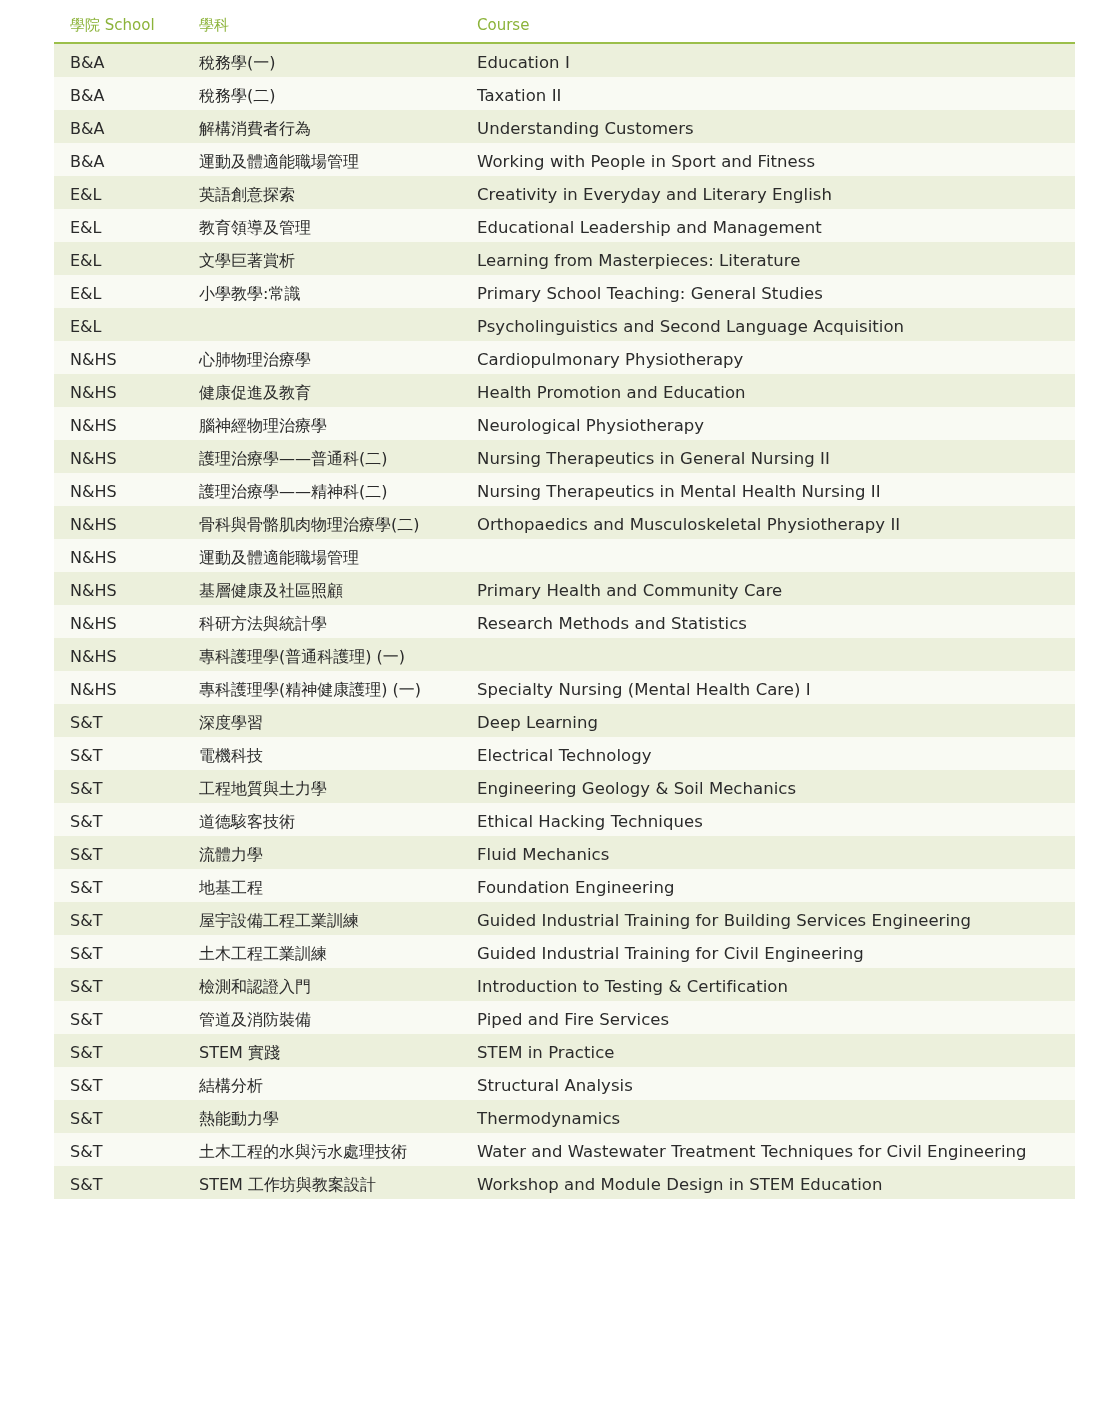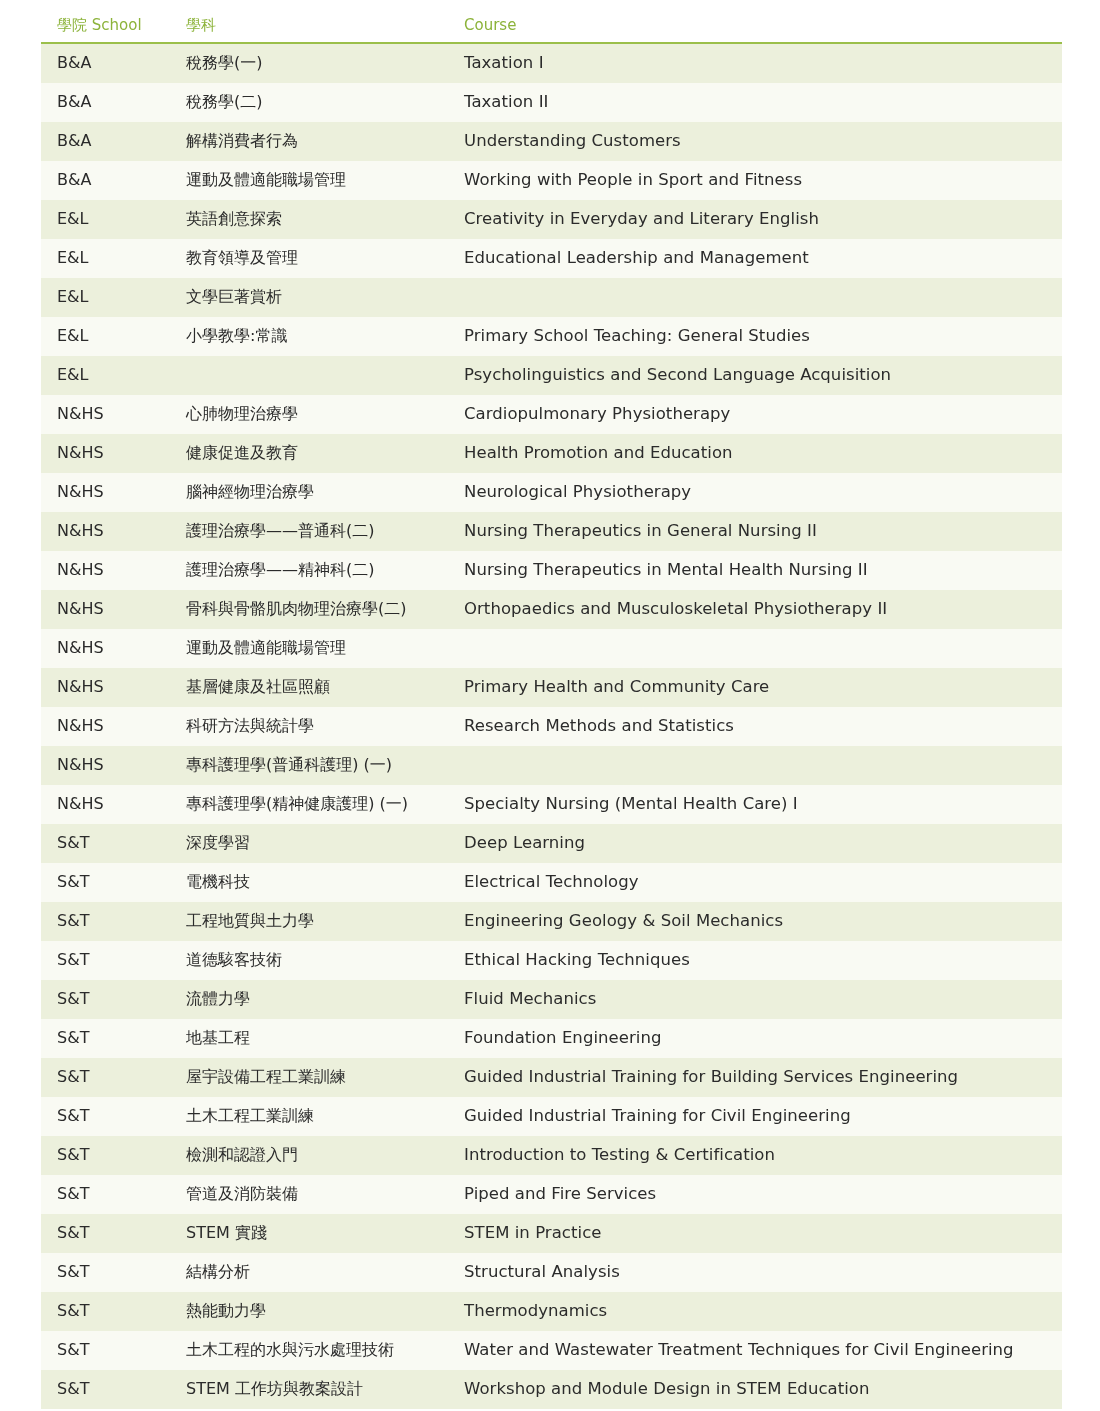--- a/index.html
+++ b/index.html
@@ -1,43 +1,43 @@
 <!DOCTYPE html>
 <html><head>
 <meta charset="utf-8">
 <style>
   html, body { margin: 0; padding: 0; background: #ffffff; }
   body { width: 1100px; height: 1411px; position: relative; font-family: "DejaVu Sans", "Liberation Sans", sans-serif; color: #2a2a2a; }
-  .table { position: absolute; left: 41px; top: 0; width: 1021px; }
+  .table { position: absolute; left: 54px; top: 0; width: 1021px; }
   .thead { height: 42px; position: relative; border-bottom: 2.5px solid #9bbf4a; }
   .th { position: absolute; top: 15px; font-size: 15px; color: #8cb33a; line-height: 20px; }
   .c1 { left: 16px; }
   .c2 { left: 145px; }
   .c3 { left: 423px; }
   .tbody { position: relative; }
-  .tr { height: 39px; position: relative; }
+  .tr { height: 33px; position: relative; }
   .tr:nth-child(odd) { background: #ecf0dc; }
   .tr:nth-child(even) { background: #f9faf3; }
   .td { position: absolute; top: 0; line-height: 38.43px; font-size: 16px; white-space: nowrap; color: #2b2b2b; }
   .td.c3 { font-size: 16.5px; letter-spacing: 0.05px; }
 </style>
 </head>
 <body>
 
 <div class="table">
   <div class="thead">
     <span class="th c1">學院 School</span>
     <span class="th c2">學科</span>
     <span class="th c3">Course</span>
   </div>
   <div class="tbody" id="tbody">
       <div class="tr">
         <span class="td c1">B&amp;A</span>
         <span class="td c2">稅務學(一)</span>
-        <span class="td c3">Taxation I</span>
+        <span class="td c3">Education I</span>
       </div>
       <div class="tr">
         <span class="td c1">B&amp;A</span>
         <span class="td c2">稅務學(二)</span>
         <span class="td c3">Taxation II</span>
       </div>
       <div class="tr">
         <span class="td c1">B&amp;A</span>
         <span class="td c2">解構消費者行為</span>
         <span class="td c3">Understanding Customers</span>
@@ -53,20 +53,21 @@
         <span class="td c3">Creativity in Everyday and Literary English</span>
       </div>
       <div class="tr">
         <span class="td c1">E&amp;L</span>
         <span class="td c2">教育領導及管理</span>
         <span class="td c3">Educational Leadership and Management</span>
       </div>
       <div class="tr">
         <span class="td c1">E&amp;L</span>
         <span class="td c2">文學巨著賞析</span>
+        <span class="td c3">Learning from Masterpieces: Literature</span>
       </div>
       <div class="tr">
         <span class="td c1">E&amp;L</span>
         <span class="td c2">小學教學:常識</span>
         <span class="td c3">Primary School Teaching: General Studies</span>
       </div>
       <div class="tr">
         <span class="td c1">E&amp;L</span>
         <span class="td c3">Psycholinguistics and Second Language Acquisition</span>
       </div>

